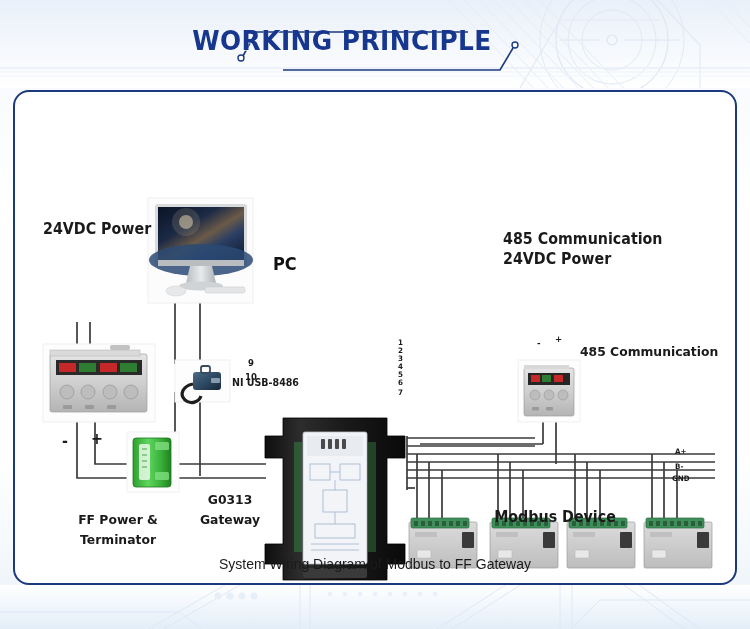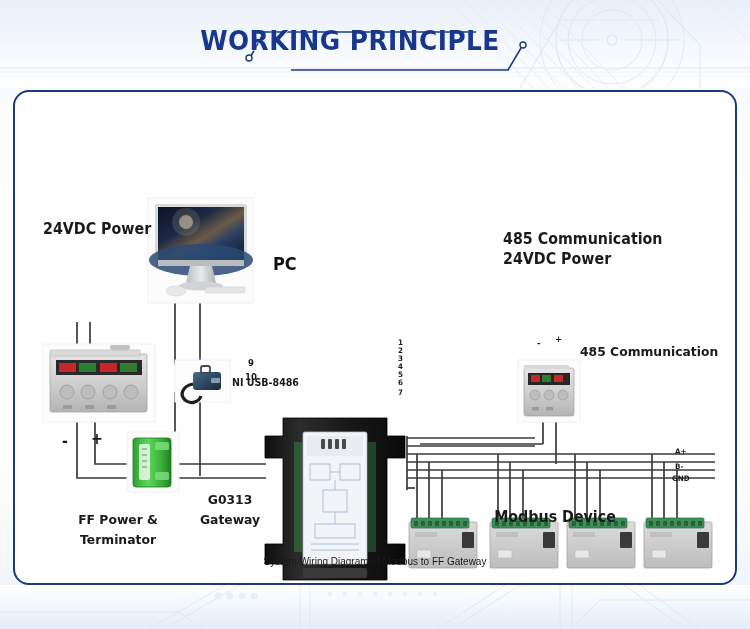--- a/index.html
+++ b/index.html
@@ -10,21 +10,21 @@
     position:relative;
   }
   
   #bg{position:absolute;inset:0;
     background:
       linear-gradient(180deg,#f2f6fb 0%,#fafcfe 18%,#ffffff 35%,#ffffff 72%,#f4f8fc 88%,#eaf1f9 100%);
   }
   #bg svg{position:absolute;inset:0;width:750px;height:629px;}
 
   
-  #header{position:absolute;left:0;top:0;width:684px;height:85px;margin-left:8px;}
+  #header{position:absolute;left:0;top:0;width:684px;height:85px;}
   #title{
     position:absolute;left:0;right:0;top:25px;
     text-align:center;
     font-family:"DejaVu Sans", sans-serif;
     font-weight:bold;
     font-size:27px;
     letter-spacing:0.5px;
     color:#17378f;
     transform:scaleX(0.92);
     text-shadow:0 1px 0 rgba(255,255,255,.7);
@@ -40,21 +40,21 @@
     box-sizing:border-box;
     overflow:hidden;
   }
   #diagram{position:absolute;left:0;top:0;width:720px;height:491px;}
 
   
   #caption{
     position:absolute;left:0;right:0;top:556px;
     text-align:center;
     font-family:"Liberation Sans", sans-serif;
-    font-size:10px;
+    font-size:14px;
     color:#1a1a1a;
   }
 
   
   .lbl{
     position:absolute;
     font-family:"DejaVu Sans", sans-serif;
     font-weight:bold;
     color:#1a1a1a;
     line-height:1.25;

